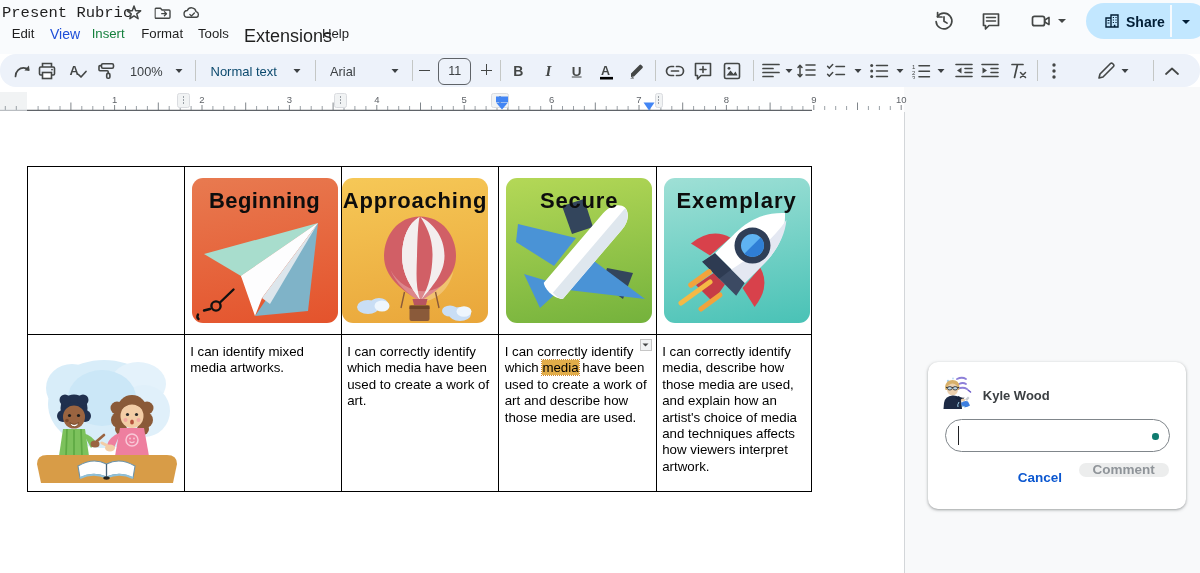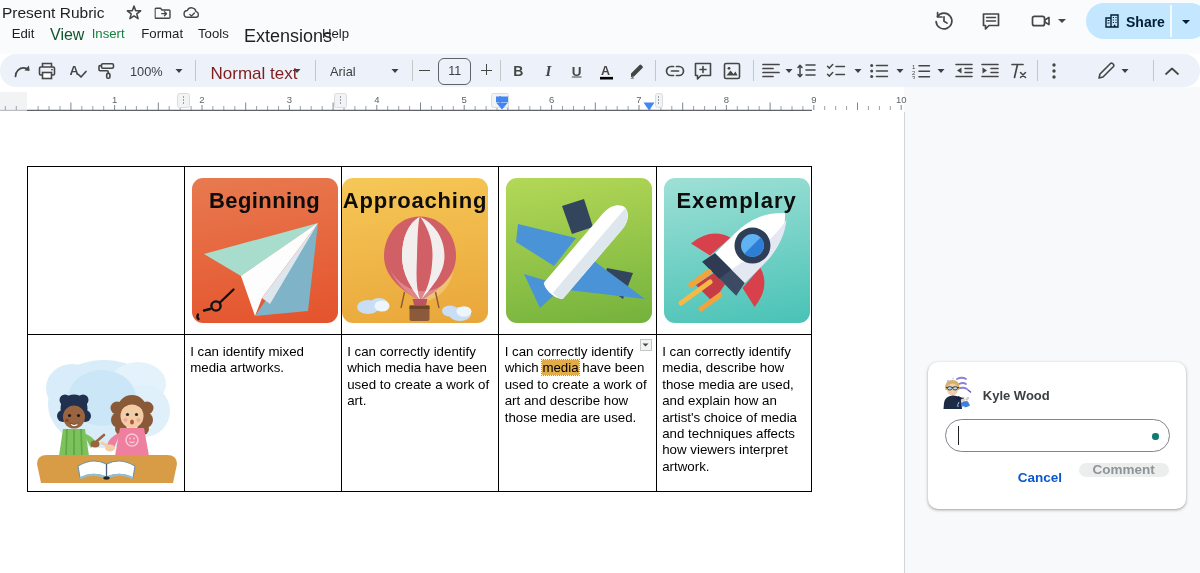--- a/index.html
+++ b/index.html
@@ -1,39 +1,39 @@
 <!DOCTYPE html>
 <html><head><meta charset="utf-8"><style>
 * { margin:0; padding:0; }
 body { font-family:'Liberation Sans',sans-serif; }
 #app { position:relative; width:1200px; height:573px; overflow:hidden; background:#fff; }
 </style></head>
 <body>
 <div id="app">
 <div style="position:absolute;left:0;top:0;width:1200px;height:54px;background:#f9fbfd"></div>
-    <div style="position:absolute;left:2px;top:4.6px;font-size:15.5px;line-height:16px;color:#1f1f1f;font-family:Liberation Sans, sans-serif">Present Rubric</div>
+    <div style="position:absolute;left:2px;top:4.6px;font-size:15.5px;line-height:16px;color:#1f1f1f;font-family:Liberation Mono, monospace">Present Rubric</div>
     <div style="position:absolute;left:133.5px;top:12.5px;transform:translate(-50%,-50%);display:flex;align-items:center;justify-content:center">
       <svg width="16" height="16" viewBox="0 0 16 16" style="">
         <polygon points="8.00,1.00 9.70,5.65 14.66,5.84 10.76,8.90 12.11,13.66 8.00,10.90 3.89,13.66 5.24,8.90 1.34,5.84 6.30,5.65" fill="none" stroke="#444746" stroke-width="1.5" stroke-linejoin="round"></polygon>
       </svg>
     </div>
     <div style="position:absolute;left:162.5px;top:12.8px;transform:translate(-50%,-50%);display:flex;align-items:center;justify-content:center">
       <svg width="17" height="14" viewBox="0 0 17 14" style="">
         <path d="M1.5 2.2h4.5l1.5 1.8h7a1 1 0 0 1 1 1v6.3a1 1 0 0 1-1 1h-13a1 1 0 0 1-1-1V3.2a1 1 0 0 1 1-1z" fill="none" stroke="#444746" stroke-width="1.4" stroke-linejoin="round"></path>
         <path d="M7.2 7.7h4.6M9.9 5.6l2.1 2.1-2.1 2.1" fill="none" stroke="#444746" stroke-width="1.3" stroke-linecap="round" stroke-linejoin="round"></path>
       </svg>
     </div>
     <div style="position:absolute;left:191.5px;top:12.8px;transform:translate(-50%,-50%);display:flex;align-items:center;justify-content:center">
       <svg width="18" height="13" viewBox="0 0 18 13" style="">
         <path d="M4.6 10.8a3.4 3.4 0 0 1-.3-6.8A4.6 4.6 0 0 1 13 5.1a3 3 0 0 1 .6 5.7z" fill="none" stroke="#444746" stroke-width="1.4" stroke-linejoin="round"></path>
         <path d="M6.8 7.9l1.6 1.6 3-3" fill="none" stroke="#444746" stroke-width="1.3" stroke-linecap="round" stroke-linejoin="round"></path>
       </svg>
     </div>
     <div style="position:absolute;left:11.7px;top:26.3px;font-size:13.2px;color:#1f1f1f">Edit</div>
-    <div style="position:absolute;left:50px;top:26.3px;font-size:16px;color:#14532d">View</div>
+    <div style="position:absolute;left:50px;top:26.3px;font-size:14px;color:#1d4ed8">View</div>
     <div style="position:absolute;left:91.7px;top:26.3px;font-size:13.2px;color:#15803d">Insert</div>
     <div style="position:absolute;left:141.3px;top:26.3px;font-size:13.2px;color:#1f1f1f">Format</div>
     <div style="position:absolute;left:198px;top:26.3px;font-size:13.2px;color:#1f1f1f">Tools</div>
     <div style="position:absolute;left:244px;top:26.3px;font-size:18px;color:#1f1f1f">Extensions</div>
     <div style="position:absolute;left:322px;top:26.3px;font-size:13.2px;color:#1f1f1f">Help</div>
     <div style="position:absolute;left:944.4px;top:20.5px;transform:translate(-50%,-50%);display:flex;align-items:center;justify-content:center">
       <svg width="22" height="22" viewBox="0 0 22 22" style="">
         <path d="M4.5 6.5 A7.9 7.9 0 1 1 3.1 11.5" fill="none" stroke="#444746" stroke-width="1.7" stroke-linecap="round"></path>
         <path d="M4.6 2.5 L4.6 7 L9 7" fill="none" stroke="#444746" stroke-width="1.7" stroke-linecap="round" stroke-linejoin="round"></path>
         <path d="M11 6.8v4.4l3.1 1.9" fill="none" stroke="#444746" stroke-width="1.7" stroke-linecap="round" stroke-linejoin="round"></path>
@@ -99,21 +99,21 @@
         <rect x="9.7" y="12.4" width="3.2" height="4.8" rx="1.3" fill="none" stroke="#444746" stroke-width="1.6"></rect>
       </svg>
     </div>
     <div style="position:absolute;left:130px;top:64px;font-size:12.8px;color:#3c4043">100%</div>
     <div style="position:absolute;left:178.5px;top:71.0px;transform:translate(-50%,-50%);display:flex;align-items:center;justify-content:center">
       <svg width="8" height="5" viewBox="0 0 8 5" style="">
         <polygon points="0.5,0.5 7.5,0.5 4.0,4.5" fill="#3c4043"></polygon>
       </svg>
     </div>
     <div style="position:absolute;left:195px;top:60px;width:1px;height:21px;background:#c4c7c5"></div>
-    <div style="position:absolute;left:210.5px;top:64px;font-size:17px;color:#7f1d1d">Normal text</div>
+    <div style="position:absolute;left:210.5px;top:64px;font-size:13px;color:#0c4a6e">Normal text</div>
     <div style="position:absolute;left:296.7px;top:71.0px;transform:translate(-50%,-50%);display:flex;align-items:center;justify-content:center">
       <svg width="8" height="5" viewBox="0 0 8 5" style="">
         <polygon points="0.5,0.5 7.5,0.5 4.0,4.5" fill="#3c4043"></polygon>
       </svg>
     </div>
     <div style="position:absolute;left:314.6px;top:60px;width:1px;height:21px;background:#c4c7c5"></div>
     <div style="position:absolute;left:330px;top:64px;font-size:12.8px;color:#3c4043">Arial</div>
     <div style="position:absolute;left:394.7px;top:71.0px;transform:translate(-50%,-50%);display:flex;align-items:center;justify-content:center">
       <svg width="8" height="5" viewBox="0 0 8 5" style="">
         <polygon points="0.5,0.5 7.5,0.5 4.0,4.5" fill="#3c4043"></polygon>
@@ -437,20 +437,21 @@
 <polygon points="56,28 78,21 87,49 66,56" fill="#33455c"></polygon>
 <polygon points="101,90 127,95 117,121 96,106" fill="#33455c"></polygon>
 <polygon points="12,46 70,60 48,88 10,64" fill="#4a93d6"></polygon>
 <polygon points="84,80 139,121 62,112" fill="#4a93d6"></polygon>
 <polygon points="18,96 58,108 34,130" fill="#4a93d6"></polygon>
 <g transform="translate(83,71) rotate(-49.5)">
 <path d="M-55 -12.5 L36 -12.5 C49 -12.5 55 -5 55 0 C55 5 49 12.5 36 12.5 L-55 12.5 C-60 7 -60 -7 -55 -12.5z" fill="#fff"></path>
 <path d="M-56.8 1 L54.8 1 C53 7 47 12.5 36 12.5 L-55 12.5 C-57 10.5 -57.8 6 -56.8 1z" fill="#dfe7ee"></path>
 </g>
 </svg>
+<div style="position:absolute;left:0;top:10px;width:146px;text-align:center;font-size:22px;font-weight:bold;color:#0d0d0d;letter-spacing:0.8px;font-family:'Liberation Sans'">Secure</div>
     </div>
     <div style="position:absolute;left:663.6px;top:177.5px;width:146px;height:145px;border-radius:11px;background:linear-gradient(170deg,#9fe0d6,#49c2b6);overflow:hidden">
 <svg width="146" height="145" viewBox="0 0 146 145" style="position:absolute;left:0;top:0">
 <g>
 <g transform="translate(121,35) rotate(45)">
 <path d="M-21 56 Q-42 62 -45 88 L-23 83 z" fill="#d8414b"></path>
 <path d="M21 56 Q42 62 45 88 L23 83 z" fill="#d8414b"></path>
 <path d="M-8 93 L8 93 L12 114 L-12 114 z" fill="#c63c46"></path>
 <path d="M0 0 C15 14 21 30 21 50 L21 78 L-21 78 L-21 50 C-21 30 -15 14 0 0z" fill="#fff"></path>
 <path d="M6 4 C16 16 21 32 21 50 L21 78 L2 78 C8 52 10 26 6 4z" fill="#e4e8f2"></path>

